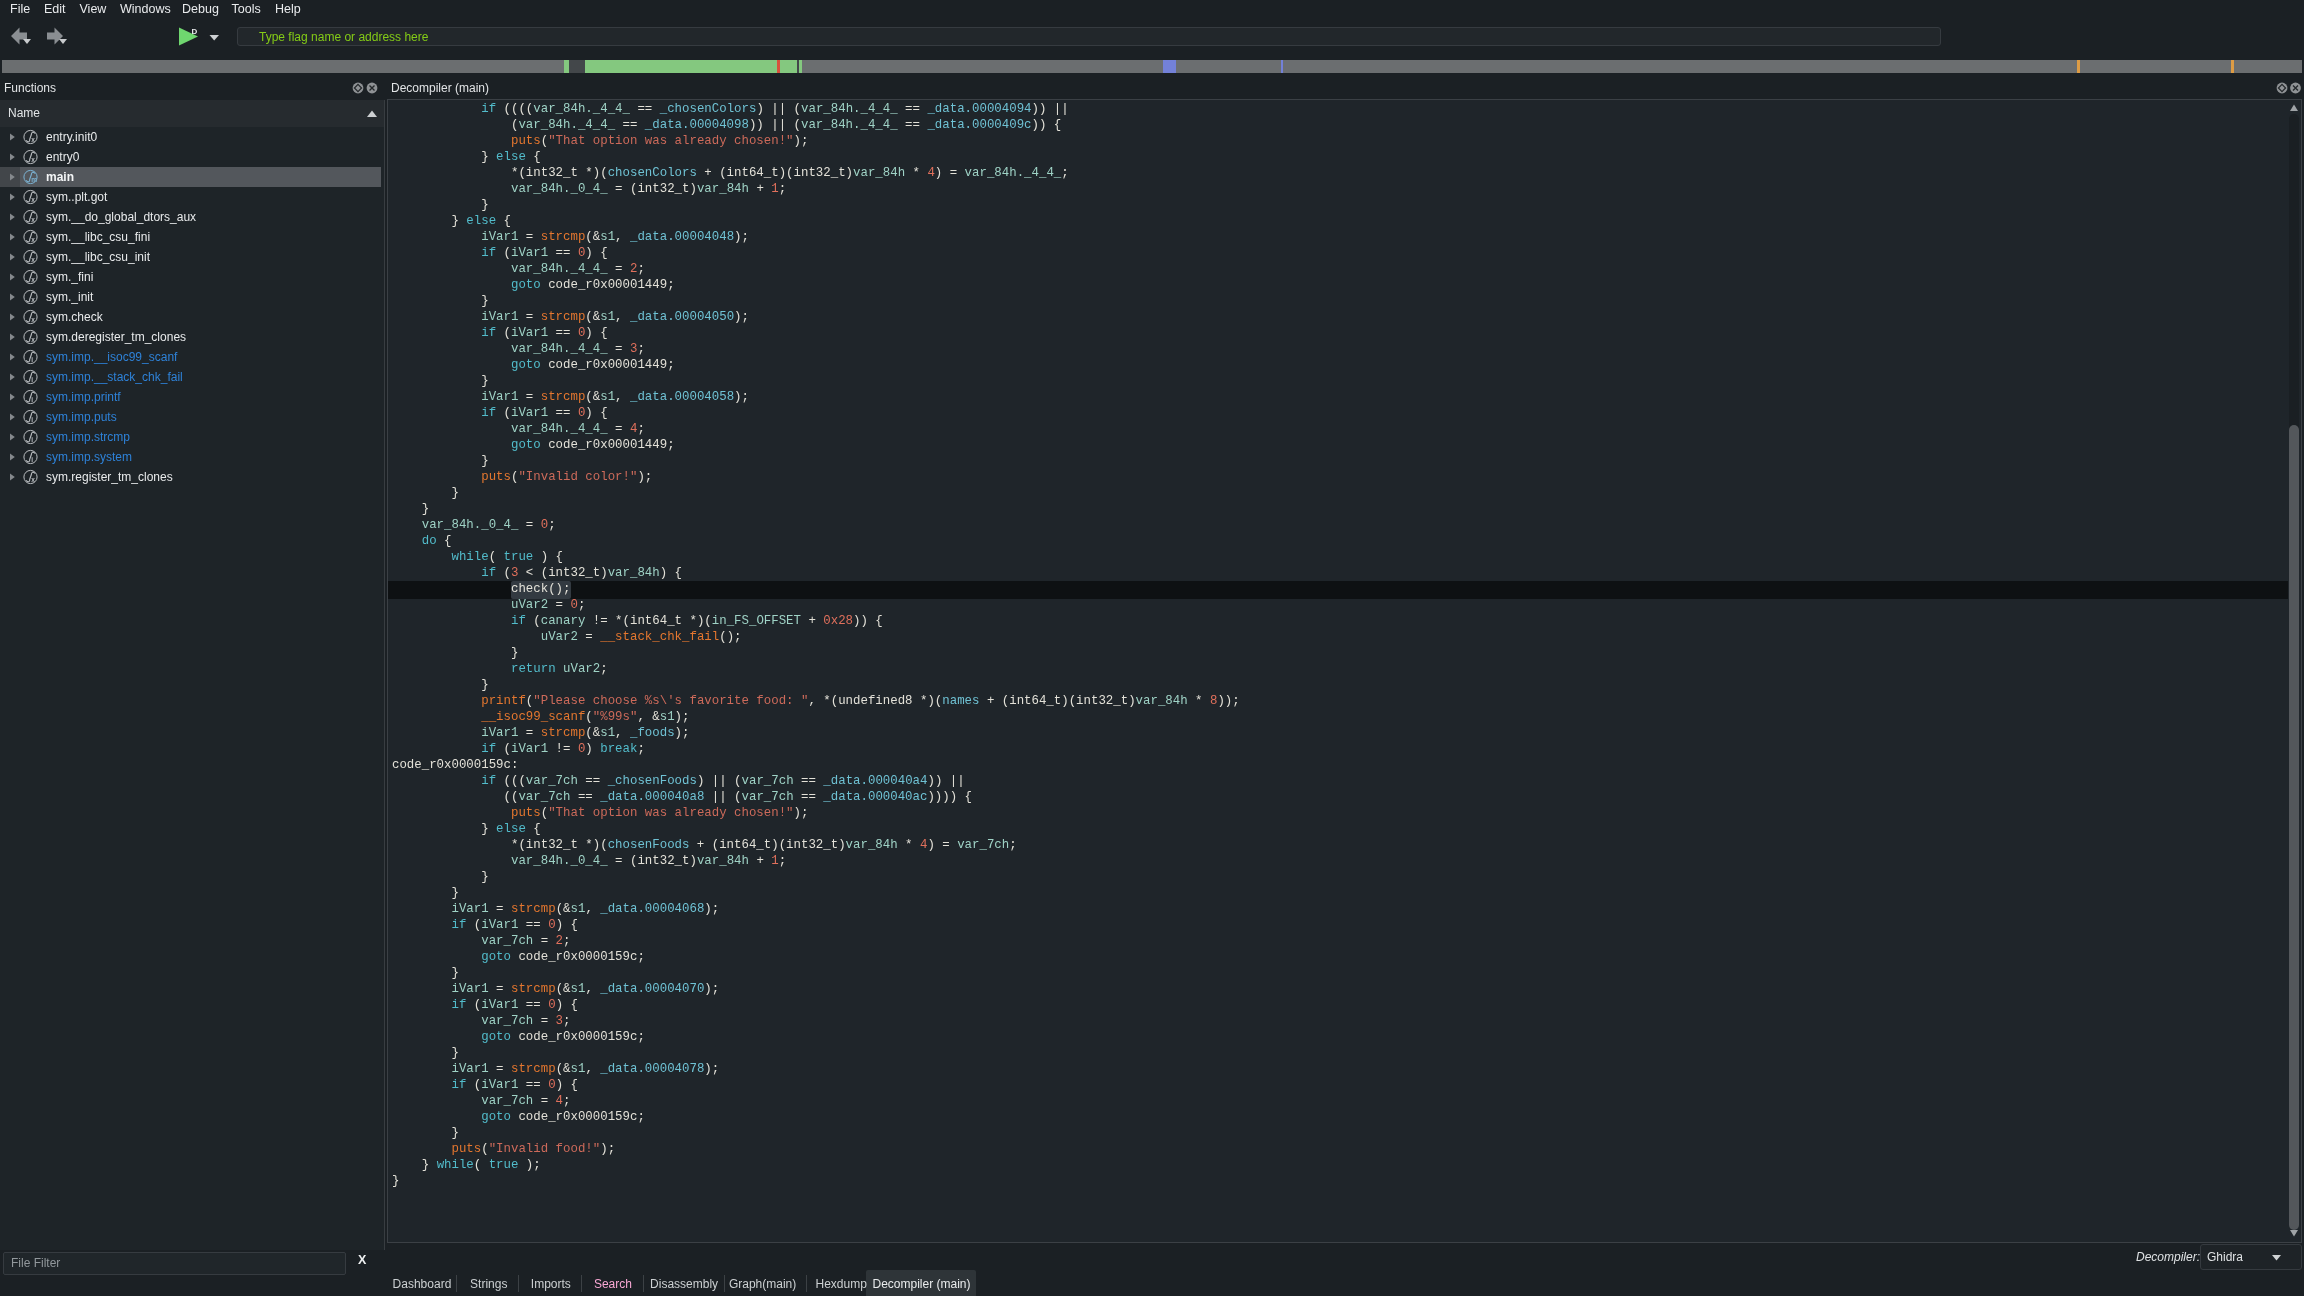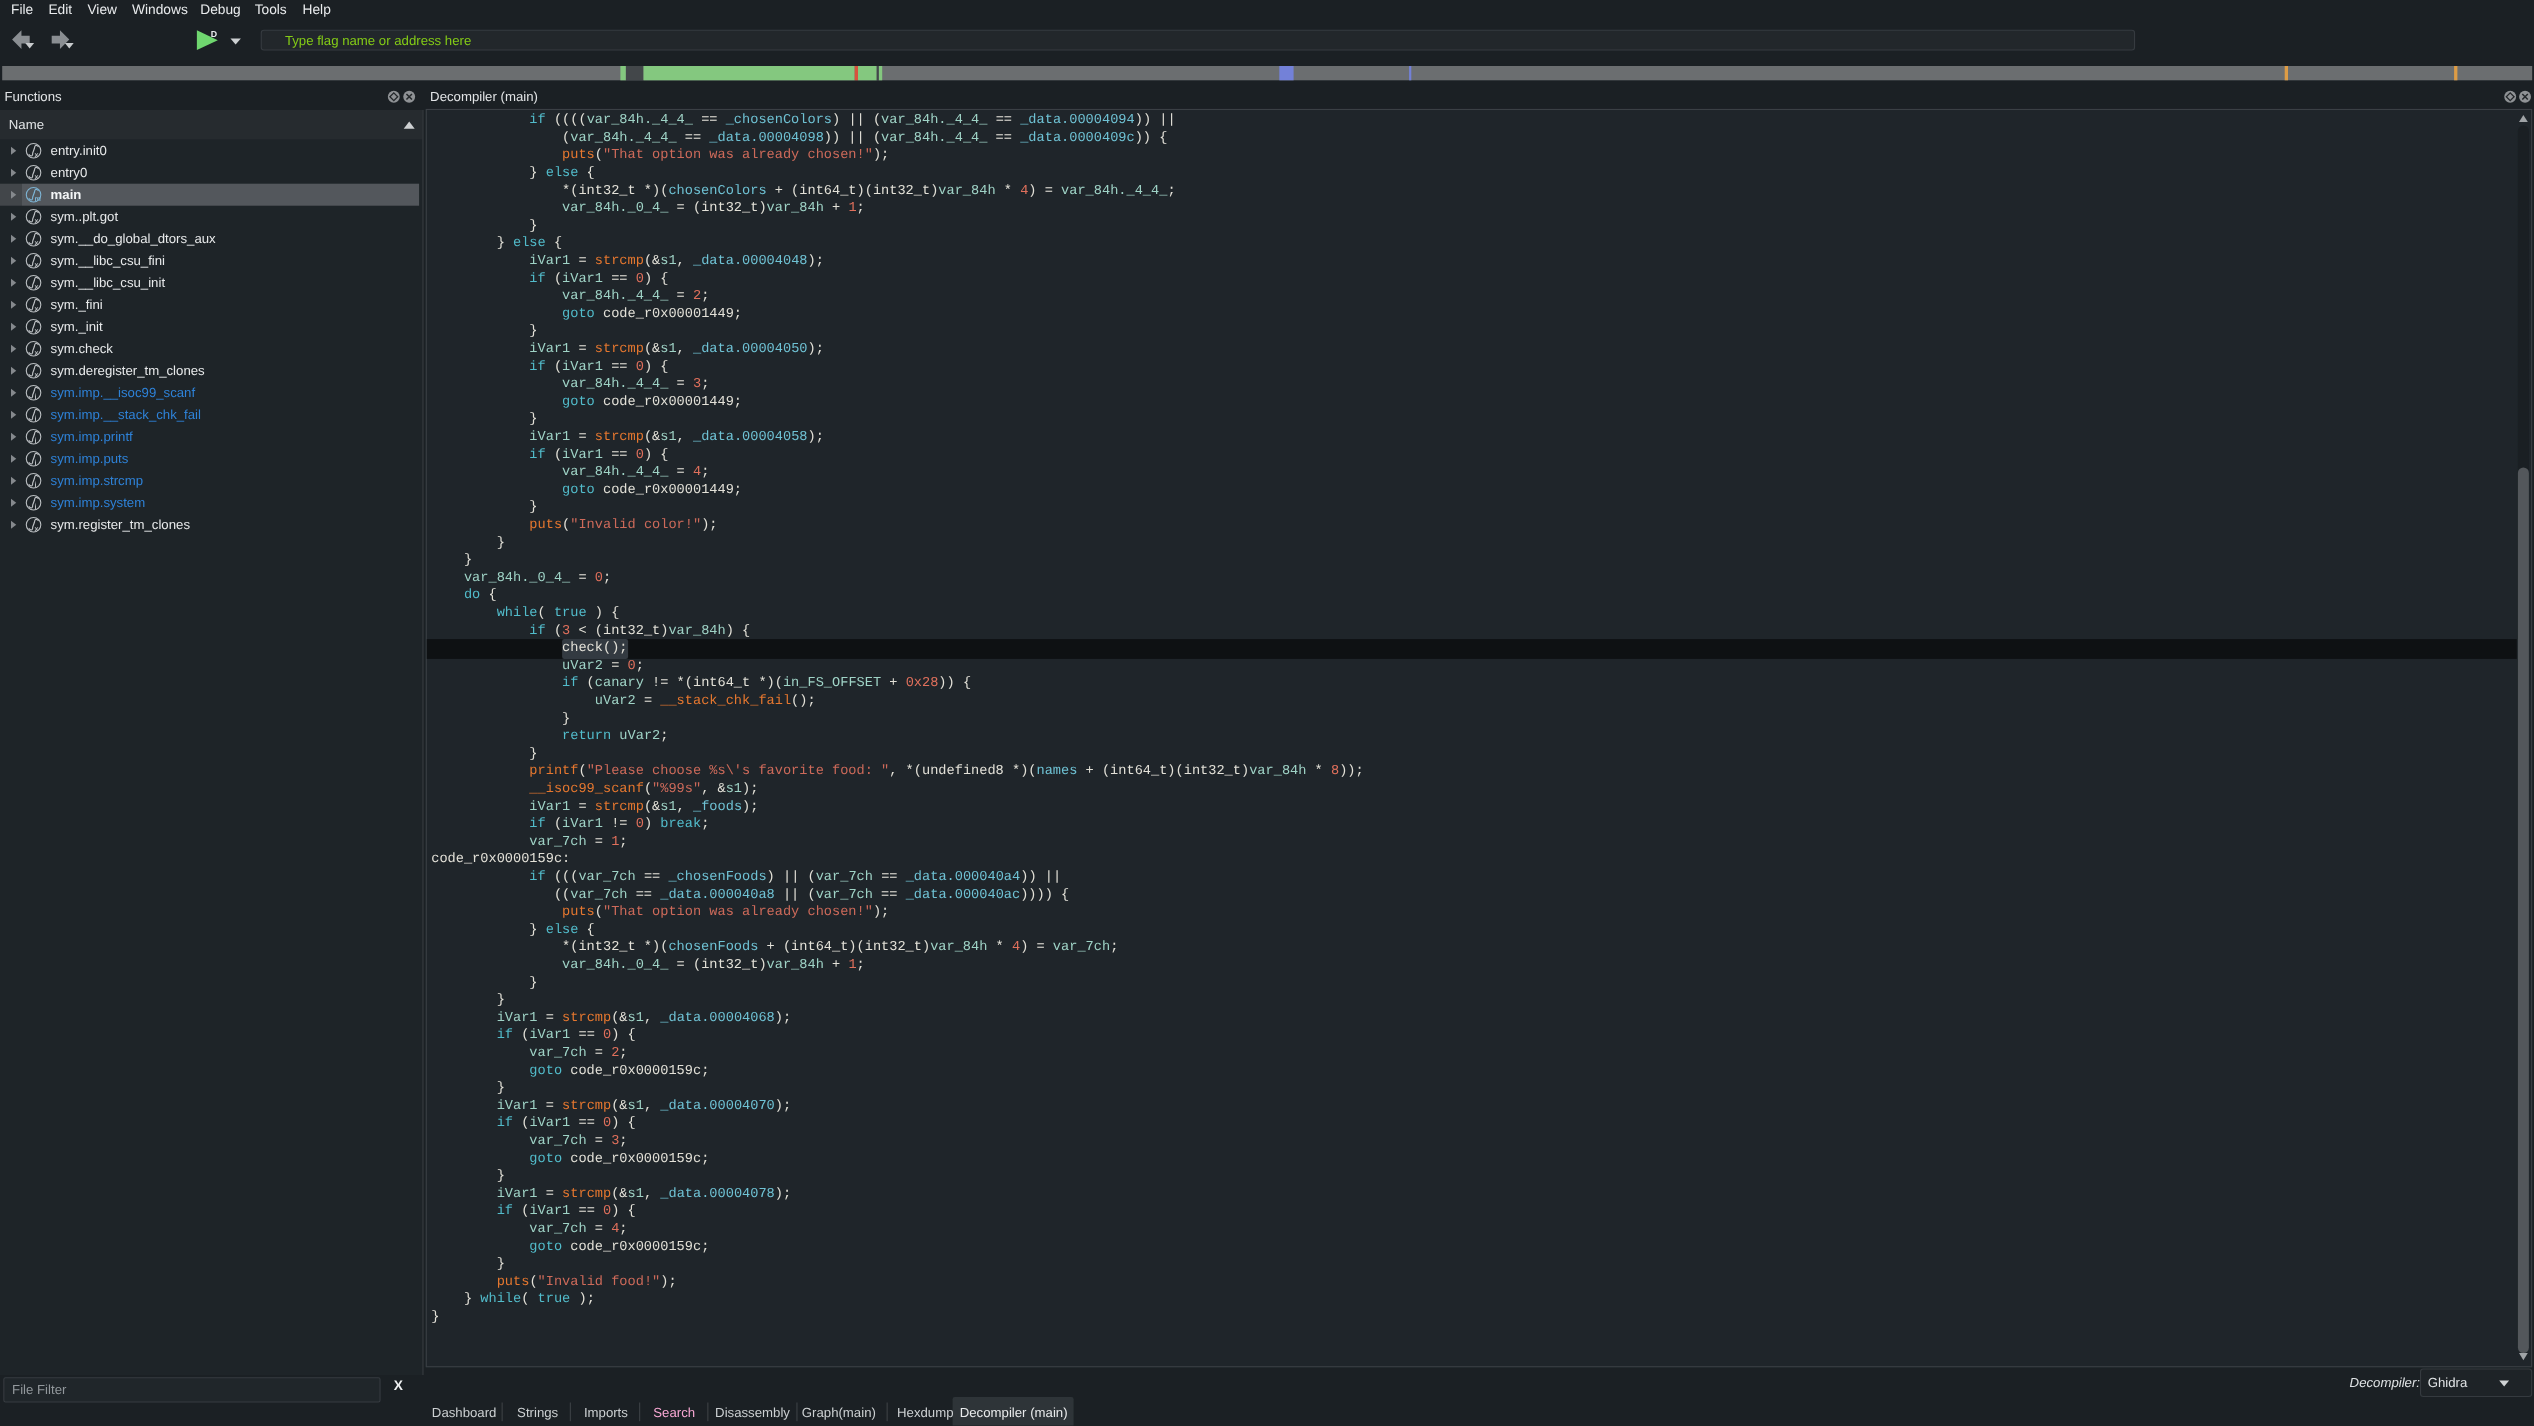--- a/index.html
+++ b/index.html
@@ -310,21 +310,20 @@
     <div class="ln">                <i class="v">uVar2</i> = <i class="n">0</i>;</div>
     <div class="ln">                <i class="k">if</i> (<i class="v">canary</i> != *(int64_t *)(<i class="v">in_FS_OFFSET</i> + <i class="n">0x28</i>)) {</div>
     <div class="ln">                    <i class="v">uVar2</i> = <i class="c">__stack_chk_fail</i>();</div>
     <div class="ln">                }</div>
     <div class="ln">                <i class="k">return</i> <i class="v">uVar2</i>;</div>
     <div class="ln">            }</div>
     <div class="ln">            <i class="c">printf</i>(<i class="s">"Please choose %s\'s favorite food: "</i>, *(undefined8 *)(<i class="g">names</i> + (int64_t)(int32_t)<i class="v">var_84h</i> * <i class="n">8</i>));</div>
     <div class="ln">            <i class="c">__isoc99_scanf</i>(<i class="s">"%99s"</i>, &amp;<i class="v">s1</i>);</div>
     <div class="ln">            <i class="v">iVar1</i> = <i class="c">strcmp</i>(&amp;<i class="v">s1</i>, <i class="g">_foods</i>);</div>
     <div class="ln">            <i class="k">if</i> (<i class="v">iVar1</i> != <i class="n">0</i>) <i class="k">break</i>;</div>
-    <div class="ln">            <i class="v">var_7ch</i> = <i class="n">1</i>;</div>
     <div class="ln">code_r0x0000159c:</div>
     <div class="ln">            <i class="k">if</i> (((<i class="v">var_7ch</i> == <i class="g">_chosenFoods</i>) || (<i class="v">var_7ch</i> == <i class="g">_data.000040a4</i>)) ||</div>
     <div class="ln">               ((<i class="v">var_7ch</i> == <i class="g">_data.000040a8</i> || (<i class="v">var_7ch</i> == <i class="g">_data.000040ac</i>)))) {</div>
     <div class="ln">                <i class="c">puts</i>(<i class="s">"That option was already chosen!"</i>);</div>
     <div class="ln">            } <i class="k">else</i> {</div>
     <div class="ln">                *(int32_t *)(<i class="g">chosenFoods</i> + (int64_t)(int32_t)<i class="v">var_84h</i> * <i class="n">4</i>) = <i class="v">var_7ch</i>;</div>
     <div class="ln">                <i class="v">var_84h._0_4_</i> = (int32_t)<i class="v">var_84h</i> + <i class="n">1</i>;</div>
     <div class="ln">            }</div>
     <div class="ln">        }</div>
     <div class="ln">        <i class="v">iVar1</i> = <i class="c">strcmp</i>(&amp;<i class="v">s1</i>, <i class="g">_data.00004068</i>);</div>

